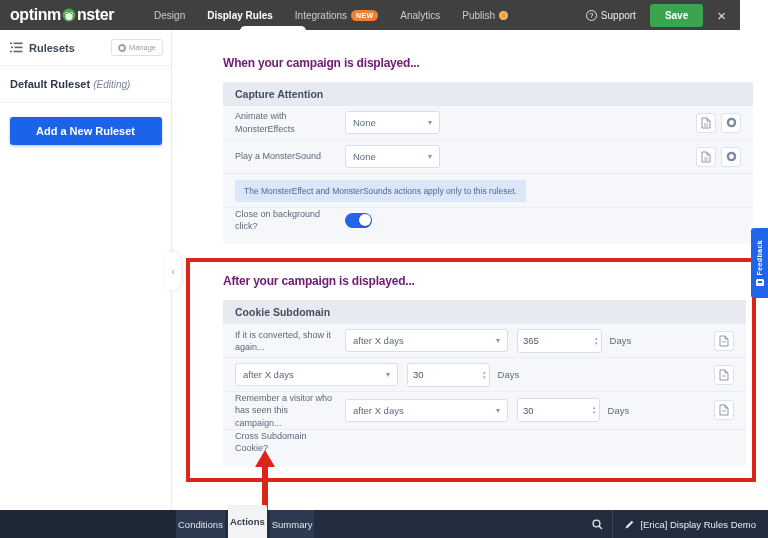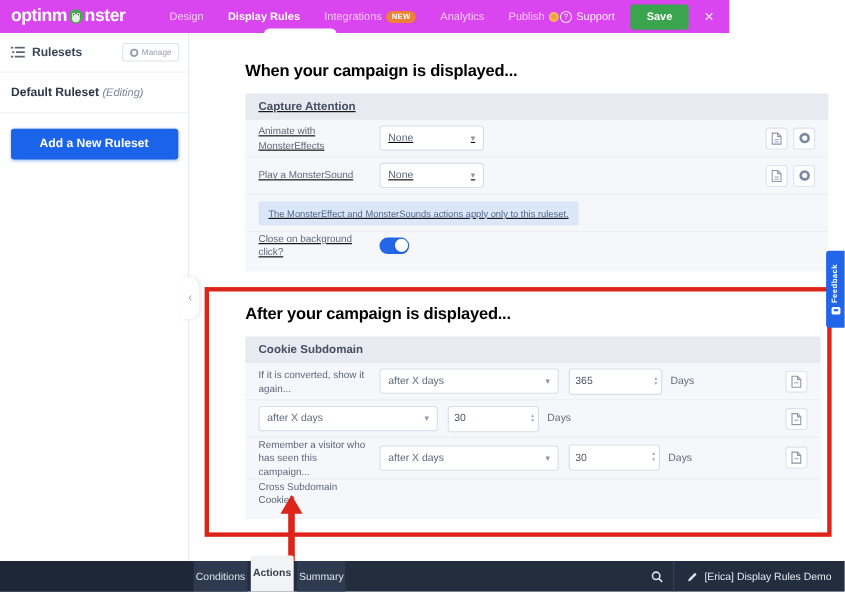--- a/index.html
+++ b/index.html
@@ -4,22 +4,22 @@
 <style>
   * { margin:0; padding:0; box-sizing:border-box; }
   html,body { width:768px; height:538px; }
   body {
     font-family:"Liberation Sans", sans-serif;
     background:#ffffff; position:relative; overflow:hidden;
     -webkit-font-smoothing:antialiased;
   }
 
   
-  .navbar { position:absolute; top:0; left:0; width:663px; height:30px;
-    background:#d946ef; display:flex; align-items:center; z-index:10;justify-content:center; }
+  .navbar { position:absolute; top:0; left:0; width:740px; height:30px;
+    background:#404040; display:flex; align-items:center; z-index:10;justify-content:center; }
   .logo { margin-left:10px; font-size:16px; font-weight:bold; color:#fff;
     letter-spacing:-0.4px; display:flex; align-items:center; }
   .logo svg { margin:0 1px; }
   .nav-items { display:flex; align-items:center; gap:22px; margin-left:40px; }
   .nav-item { font-size:10px; color:rgba(255,255,255,0.72); cursor:pointer;
     display:flex; align-items:center; gap:4px; white-space:nowrap; }
   .nav-item.active { color:#fff; font-weight:bold; }
   .badge-new { background:#ed8136; color:#fff; font-size:7px; font-weight:bold;
     padding:2px 5px; border-radius:7px; letter-spacing:0.3px; }
   .badge-dot { width:9px; height:9px; border-radius:50%; background:#f0a12e;
@@ -54,21 +54,21 @@
     font-size:11px; font-weight:bold; cursor:pointer;
     box-shadow:0 1px 3px rgba(27,99,232,0.4); }
   .collapse-handle { position:absolute; left:165px; top:252px; width:16px; height:38px;
     background:#fff; border-radius:0 10px 10px 0; box-shadow:2px 0 5px rgba(40,50,70,0.10);
     display:flex; align-items:center; justify-content:center; color:#9aa3b5;
     font-size:11px; z-index:20; cursor:pointer; }
 
   
   .content { position:absolute; left:172px; top:30px; width:596px; height:480px;
     background:#fff; overflow:hidden; }
-  .h1 { font-size:15px; font-weight:800; color:#000000; letter-spacing:-0.2px; }
+  .h1 { font-size:12px; font-weight:800; color:#701a75; letter-spacing:-0.2px; }
   .h1.when { margin:26px 15px 12px 51px; }
   .panel { }
   .panel-head { background:#e7eaf1; padding:6px 12px; font-size:10.5px;
     font-weight:600; color:#454f61; border-radius:1px; }
   .panel-body { background:#f6f7fa; }
   .row { display:flex; align-items:center; padding:0 12px; min-height:34px;
     border-bottom:1px solid #eaedf2; }
   .row:last-child { border-bottom:none; }
   .row-label { width:110px; font-size:9px; color:#5c687a; line-height:1.35; padding-right:8px; }
   .dropdown { height:23px; background:#fff; border:1px solid #d8dde8; border-radius:3px;
@@ -80,21 +80,21 @@
   .row-actions { margin-left:auto; display:flex; gap:5px; }
   .icon-btn { width:20px; height:20px; background:#fff; border:1px solid #dde1ea;
     border-radius:3px; display:flex; align-items:center; justify-content:center; cursor:pointer; }
   .note { display:inline-block; background:#dbe7f8; color:#50688c; font-size:8.5px;
     padding:6px 9px; border-radius:2px; margin:4px 0; }
   .toggle { width:27px; height:15px; border-radius:8px; position:relative; cursor:pointer; }
   .toggle .knob { position:absolute; top:1.5px; width:12px; height:12px;
     border-radius:50%; background:#fff; box-shadow:0 1px 2px rgba(0,0,0,0.25); }
   .toggle.on { background:#2366e8; } .toggle.on .knob { right:1.5px; }
 
-  .sec1 { margin:0 15px 0 51px;text-decoration:underline; }
+  .sec1 { margin:0 15px 0 51px; }
 
   
   .red-box { margin:14px 12px 0 14px; border:4px solid #dd2418; background:#fff;
     padding:4px 2px 12px 0; position:relative; z-index:30; }
   .h1.after { margin:8px 0 12px 33px; }
   .sec2 { margin:0 4px 0 33px; }
   .num-wrap { display:flex; align-items:stretch; background:#fff; border:1px solid #d8dde8;
     border-radius:3px; height:24px; margin-left:9px;gap:48px; }
   .num-input { width:24px; border:none; font-size:9.5px; color:#4a5568;
     padding-left:5px; font-family:"Liberation Sans", sans-serif; background:transparent; }

